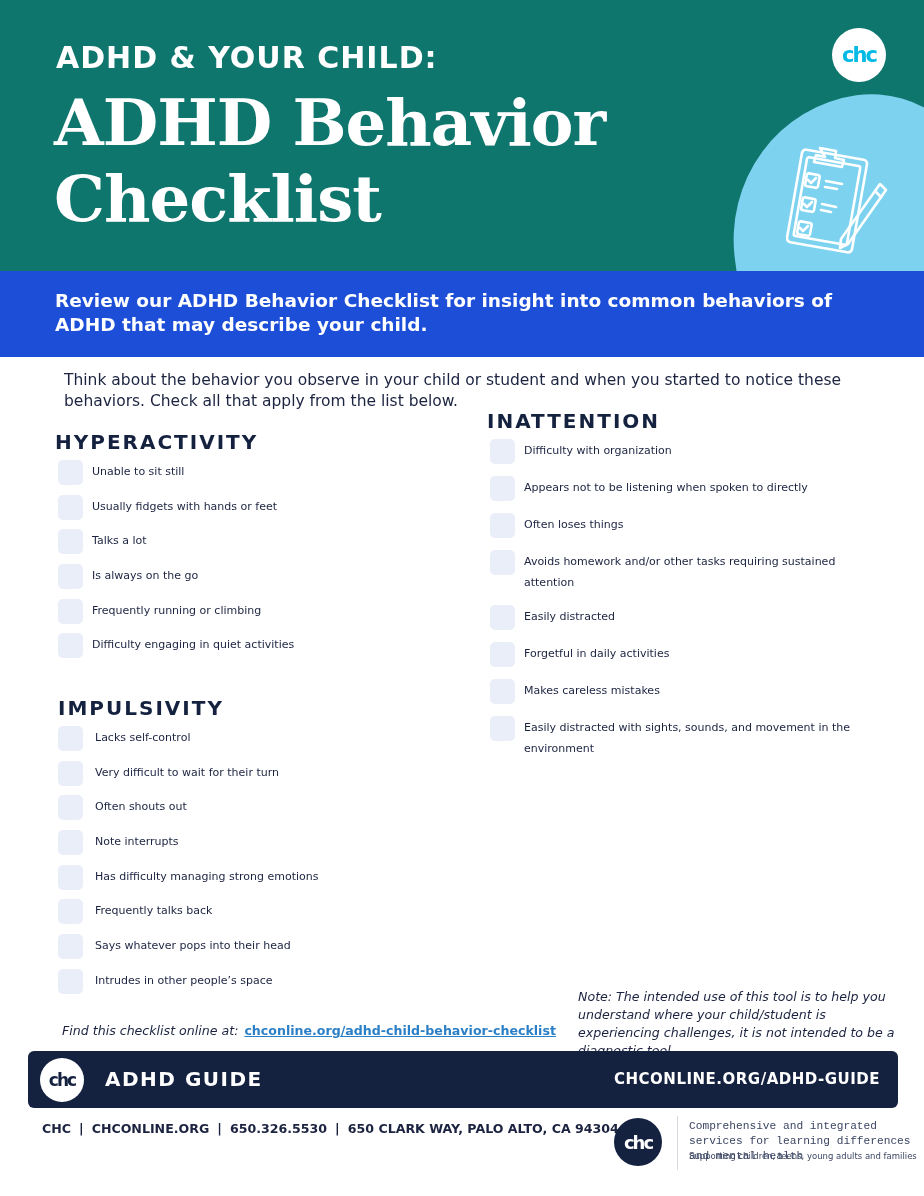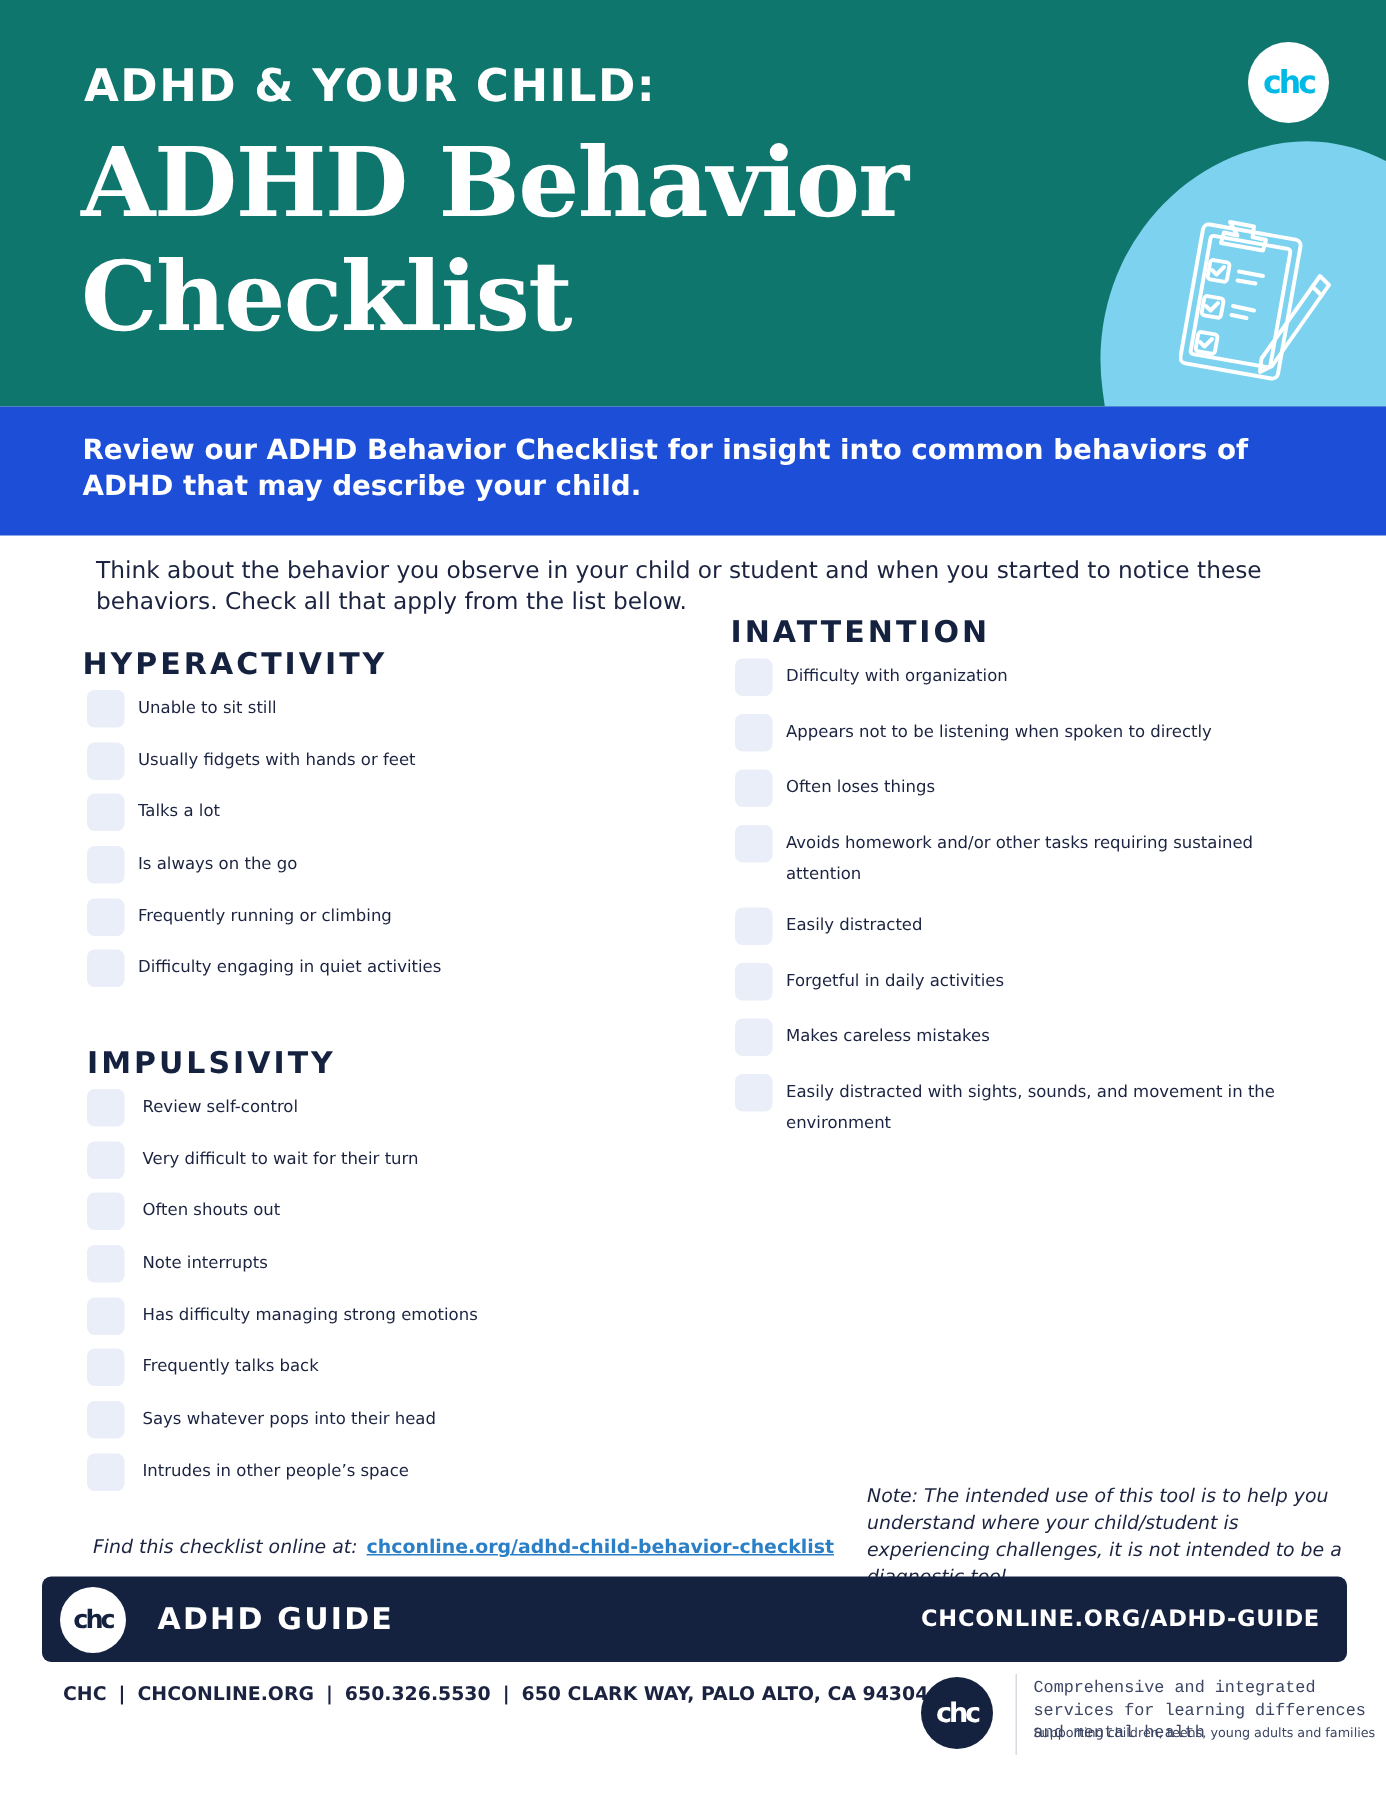--- a/index.html
+++ b/index.html
@@ -114,21 +114,21 @@
   <div class="item">
       <span class="box"></span>
       <span class="txt">Difficulty engaging in quiet activities</span>
     </div>
 </div>
 
 <div class="section sec-impuls">
   <h2>IMPULSIVITY</h2>
   <div class="item">
       <span class="box"></span>
-      <span class="txt">Review self-control</span>
+      <span class="txt">Lacks self-control</span>
     </div>
   <div class="item">
       <span class="box"></span>
       <span class="txt">Very difficult to wait for their turn</span>
     </div>
   <div class="item">
       <span class="box"></span>
       <span class="txt">Often shouts out</span>
     </div>
   <div class="item">

